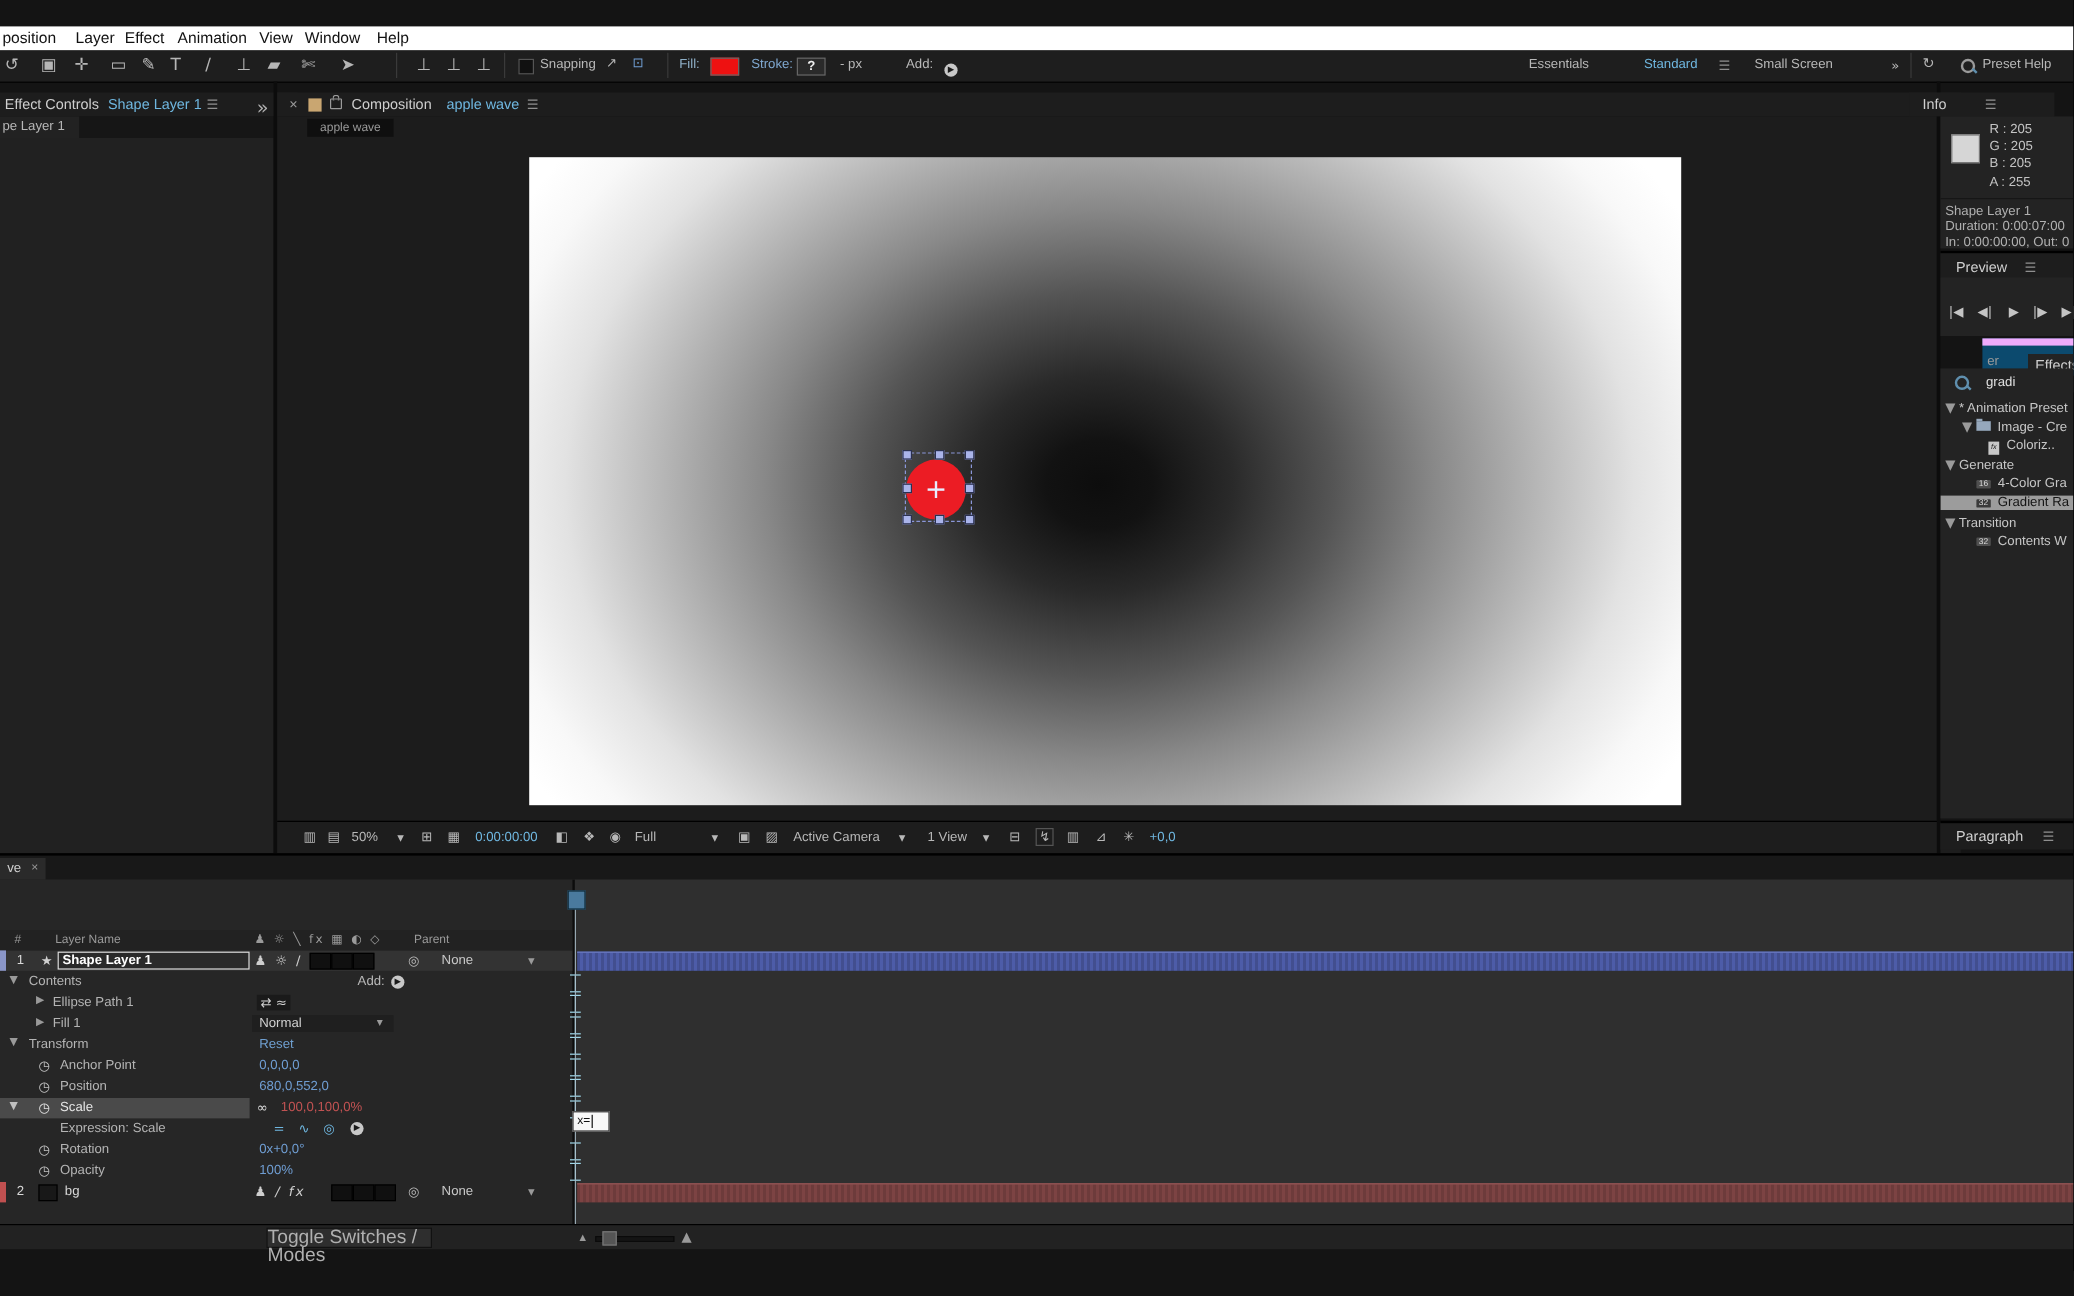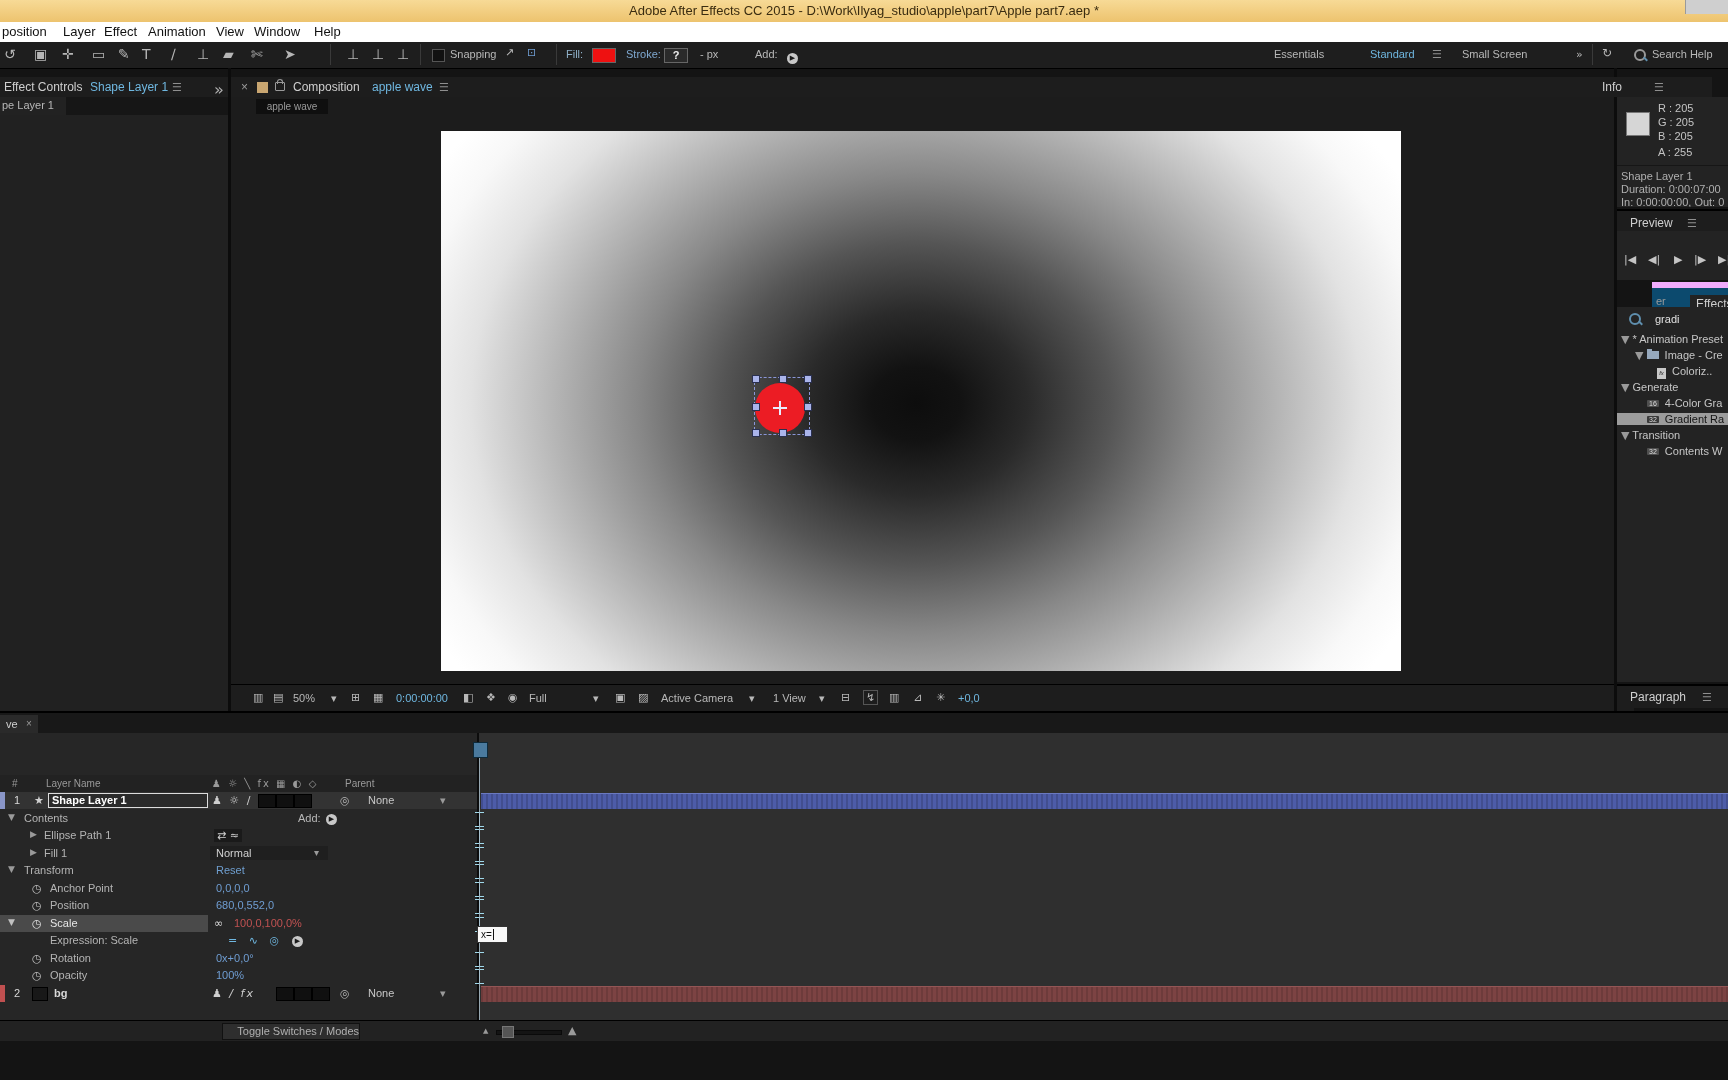--- a/index.html
+++ b/index.html
@@ -69,24 +69,20 @@
   .chrome:after{content:"";position:absolute;left:7px;top:7px;width:14px;height:14px;border-radius:50%;
     background:#4285f4;border:3px solid #fff;box-sizing:border-box;}
   .aeicon{position:absolute;width:30px;height:30px;background:#26103d;border:2px solid #b88fd4;
     color:#cf9fe8;font-size:15px;font-weight:bold;text-align:center;line-height:30px;}
 </style>
 </head>
 <body>
 
 <div class="screen">
 
-  <div class="abs titlebar nw">
-    <span>Adobe After Effects CC 2015 - D:\Work\Ilyag_studio\apple\part7\Apple part7.aep *</span>
-    <div class="abs winctl"></div>
-  </div>
 
   <div class="abs menubar">
     <span style="left:2px">position</span>
     <span style="left:63px">Layer</span>
     <span style="left:104px">Effect</span>
     <span style="left:148px">Animation</span>
     <span style="left:216px">View</span>
     <span style="left:254px">Window</span>
     <span style="left:314px">Help</span>
   </div>
@@ -121,21 +117,21 @@
     <span class="ablab" style="left:755px">Add:</span>
     <span class="tool" style="left:787px;top:7px"><span class="addbtn g">▶</span></span>
     <span class="ablab" style="left:1274px">Essentials</span>
     <span class="ablab blue" style="left:1370px">Standard</span>
     <span class="ablab g menu-ico" style="left:1432px">☰</span>
     <span class="ablab" style="left:1462px">Small Screen</span>
     <span class="ablab g" style="left:1576px">»</span>
     <div class="abdiv" style="left:1592px"></div>
     <span class="tool g" style="left:1602px;font-size:12px">↻</span>
     <span class="mag" style="left:1634px;top:7px;border-color:#9a9a9a"></span>
-    <span class="ablab" style="left:1652px">Search Help</span>
+    <span class="ablab" style="left:1652px">Preset Help</span>
   </div>
 
   <div class="abs hdr" style="left:0;top:77px;width:228px;height:20px">
     <span class="abs ptxt" style="left:4px;top:3px">Effect Controls</span>
     <span class="abs blue" style="left:90px;top:3px;font-size:12px">Shape Layer 1</span>
     <span class="abs g menu-ico" style="left:172px;top:4px">☰</span>
     <span class="abs g" style="left:214px;top:3px;color:#b0b0b0">»</span>
   </div>
   <div class="abs" style="left:0;top:97px;width:228px;height:18px;background:#161616">
     <span class="abs" style="left:0;top:0;width:66px;height:18px;background:#222;color:#b8b8b8;font-size:11px;padding:2px 0 0 2px;box-sizing:border-box">pe Layer 1</span>
@@ -382,21 +378,21 @@
   <div class="tlrow" style="top:967px">
     <span class="nm g" style="left:32px;color:#c0c0c0">◷</span>
     <span class="nm" style="left:50px">Opacity</span>
     <span class="nm val" style="left:216px">100%</span>
   </div>
 
   <div class="tlrow" style="top:985px">
     <span class="abs" style="left:0;top:0;width:5px;height:17px;background:#c05050"></span>
     <span class="nm" style="left:14px;color:#d8d8d8">2</span>
     <span class="abs" style="left:32px;top:2px;width:14px;height:12px;background:#181818;border:1px solid #000"></span>
-    <span class="nm" style="left:54px;font-weight:bold;color:#d8d8d8">bg</span>
+    <span class="nm" style="left:54px;font-weight:normal;color:#d8d8d8">bg</span>
     <span class="nm g nw" style="left:212px;letter-spacing:2px;color:#cfcfcf;font-style:italic">♟ ∕ fx</span>
     <span class="blackbox" style="left:276px"></span>
     <span class="blackbox" style="left:294px"></span>
     <span class="blackbox" style="left:312px"></span>
     <span class="nm g" style="left:340px;color:#b8b8b8">◎</span>
     <span class="nm" style="left:368px;color:#c8c8c8">None</span>
     <span class="nm g" style="left:440px;color:#9a9a9a">▾</span>
   </div>
 
   <div class="abs" style="left:481px;top:793px;width:1247px;height:15px;background:
@@ -417,21 +413,21 @@
   <span class="ibeam" style="left:475px;top:969px"></span>
 
   <div class="abs" style="left:479px;top:756px;width:1px;height:264px;background:#a8bcc8;opacity:.85"></div>
   <div class="abs" style="left:473px;top:742px;width:13px;height:14px;background:#4a7a9e;border:1px solid #0e2a3a"></div>
 
   <div class="abs" style="left:477px;top:926px;width:26px;height:15px;background:#f8f8f8;border:1px solid #333;color:#111;font-size:10px;line-height:15px;padding-left:3px">
     <span>x=</span><span style="border-left:1px solid #111;margin-left:1px"></span>
   </div>
 
   <div class="abs" style="left:0;top:1020px;width:1728px;height:20px;background:#222;border-top:1px solid #000">
-    <span class="abs" style="left:222px;top:2px;width:136px;height:15px;background:#2e2e2e;border:1px solid #111;color:#b0b0b0;font-size:11px;text-align:right;line-height:15px">Toggle Switches / Modes</span>
+    <span class="abs" style="left:222px;top:2px;width:136px;height:15px;background:#2e2e2e;border:1px solid #111;color:#b0b0b0;font-size:16px;text-align:left;line-height:15px">Toggle Switches / Modes</span>
     <span class="abs g" style="left:483px;top:6px;color:#9a9a9a;font-size:7px">▲</span>
     <div class="abs" style="left:496px;top:9px;width:64px;height:3px;background:#141414;border:1px solid #0a0a0a"></div>
     <div class="abs" style="left:502px;top:5px;width:10px;height:10px;background:#555;border:1px solid #777"></div>
     <span class="abs g" style="left:568px;top:3px;color:#9a9a9a;font-size:11px">▲</span>
   </div>
 
 
 </div>
 
 </body></html>

